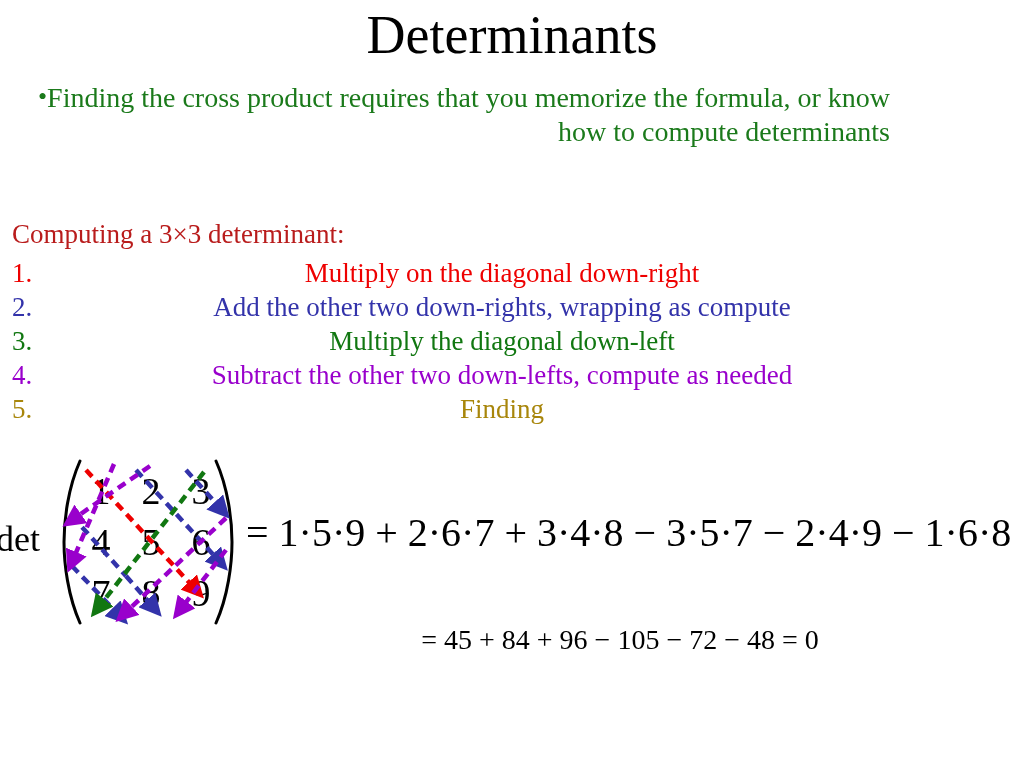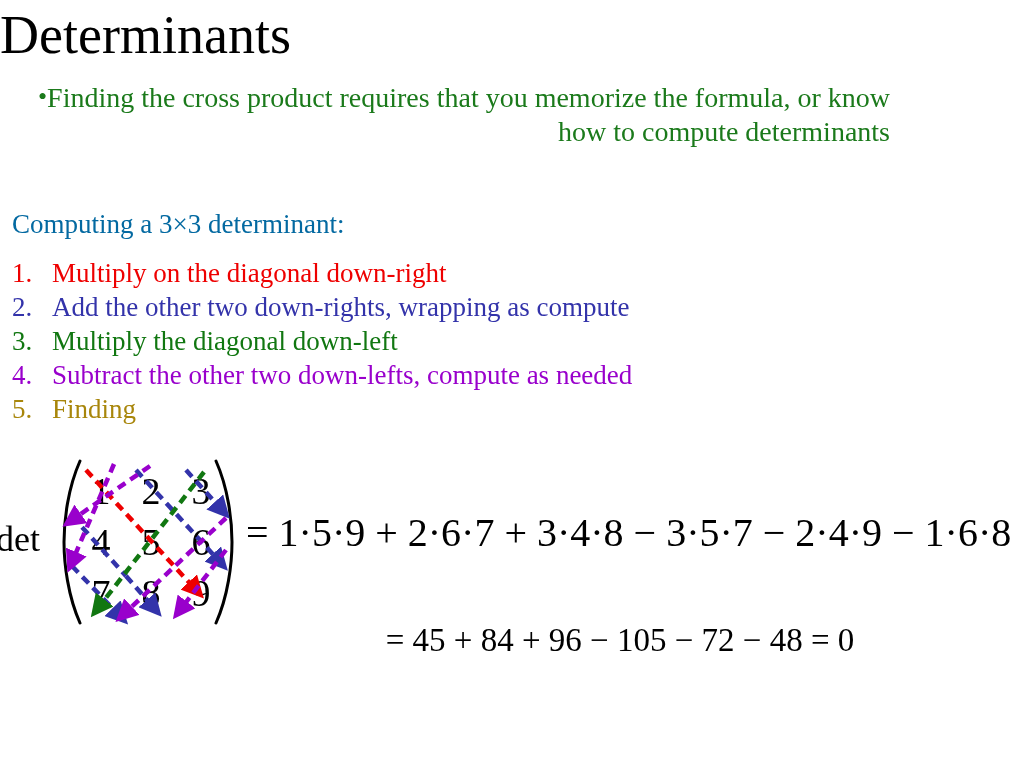--- a/index.html
+++ b/index.html
@@ -15,21 +15,21 @@
     font-family: "Liberation Serif", "DejaVu Serif", serif;
     color: #000000;
   }
 
   
   #slide-title {
     position: absolute;
     top: 4px;
     left: 0;
     width: 1024px;
-    text-align: left;
+    text-align: center;
     font-size: 54px;
     line-height: 62px;
     color: #000000;
     letter-spacing: 0px;
   }
 
   
   #bullet-block {
     position: absolute;
     top: 80px;
@@ -41,25 +41,25 @@
   }
   #bullet-block .bullet-dot {
     font-size: 26px;
     line-height: 34px;
     vertical-align: 2px;
   }
 
   
   #computing-line {
     position: absolute;
-    top: 208px;
+    top: 218px;
     left: 12px;
     font-size: 27px;
     line-height: 33px;
-    color: #0369a1;
+    color: #b91c1c;
   }
 
   
   #steps-list {
     position: absolute;
     top: 256px;
     left: 12px;
     width: 940px;
   }
   .step-row {
@@ -70,20 +70,21 @@
     line-height: 34px;
   }
   .step-num {
     width: 40px;
     flex: 0 0 40px;
     text-align: left;
   }
   .step-text {
     flex: 1 1 auto;
     white-space: nowrap;
+    text-align: center;
   }
 
   
   #det-expression {
     position: absolute;
     top: 455px;
     left: 0px;
     width: 1024px;
     height: 190px;
   }
@@ -156,21 +157,21 @@
     line-height: 40px;
     white-space: nowrap;
     color: #000000;
   }
   #equation-line-2 {
     position: absolute;
     left: 240px;
     top: 165px;
     width: 760px;
     text-align: center;
-    font-size: 33px;
+    font-size: 28px;
     line-height: 40px;
     white-space: nowrap;
     color: #000000;
   }
 </style>
 </head>
 <body style="background: rgb(255, 255, 255);">
 
 <div id="slide-title" style="color: rgb(0, 0, 0);">Determinants</div>
 

